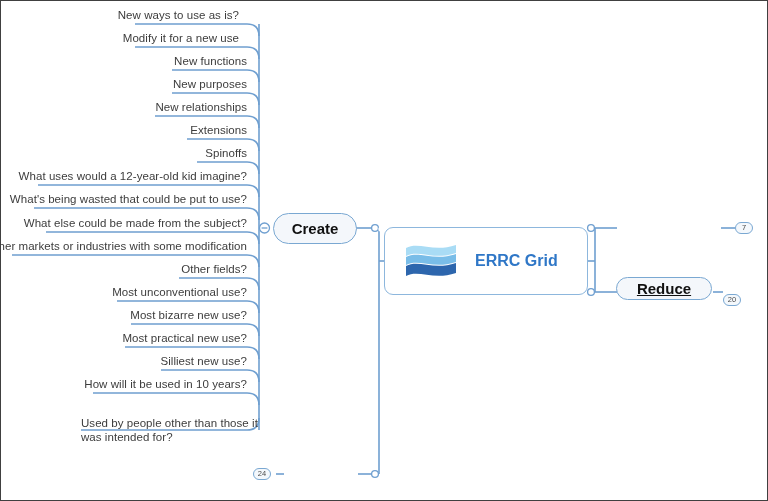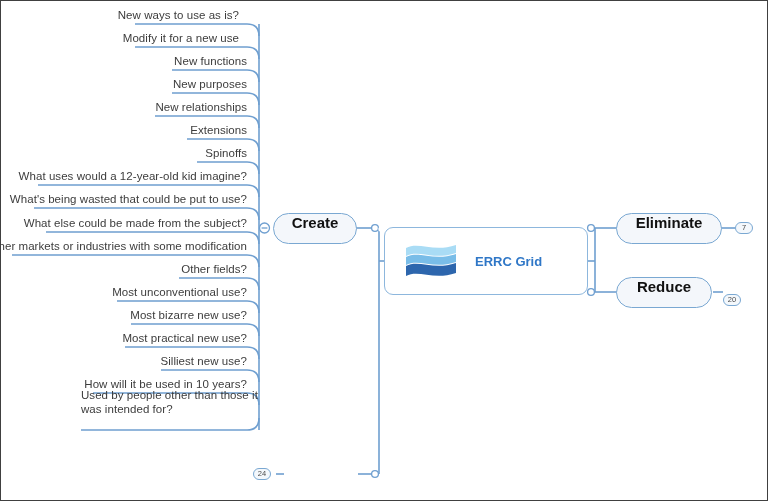--- a/index.html
+++ b/index.html
@@ -48,20 +48,21 @@
   
   .node {
     position: absolute;
     background: #f4f7fb;
     border: 1.6px solid #7aa8d2;
     border-radius: 16px;
     color: #111111;
     font-weight: bold;
     font-size: 15px;
     display: flex;
+    align-items: center;
     justify-content: center;
     box-sizing: border-box;
   }
 
   
   #root-node {
     position: absolute;
     left: 383px;
     top: 226px;
     width: 204px;
@@ -69,21 +70,21 @@
     background: #ffffff;
     border: 1.6px solid #8db7dd;
     border-radius: 9px;
     box-sizing: border-box;
     display: flex;
     align-items: center;
     gap: 16px;
     padding-left: 18px;
   }
   #root-title {
-    font-size: 13px;
+    font-size: 16px;
     font-weight: bold;
     color: #2f77c7;
     position: relative;
   }
   #root-title::after {
     content: "";
     position: absolute;
     left: 0;
     right: 0;
     bottom: -3px;
@@ -188,33 +189,30 @@
   <div class="leaf r" style="top:169px;right:520px; width:500px;">What uses would a 12-year-old kid imagine?</div>
   <div class="leaf r" style="top:192px;right:520px; width:500px;">What's being wasted that could be put to use?</div>
   <div class="leaf r" style="top:216px;right:520px; width:500px;">What else could be made from the subject?</div>
   <div class="leaf r" style="top:239px;right:520px; width:500px;">Other markets or industries with some modification</div>
   <div class="leaf r" style="top:262px;right:520px; width:400px;">Other fields?</div>
   <div class="leaf r" style="top:285px;right:520px; width:400px;">Most unconventional use?</div>
   <div class="leaf r" style="top:308px;right:520px; width:400px;">Most bizarre new use?</div>
   <div class="leaf r" style="top:331px;right:520px; width:400px;">Most practical new use?</div>
   <div class="leaf r" style="top:354px;right:520px; width:400px;">Silliest new use?</div>
   <div class="leaf r" style="top:377px;right:520px; width:400px;">How will it be used in 10 years?</div>
-  <div class="leaf" style="top:388px;left:80px; width:190px;">Used by people other than those it
+  <div class="leaf" style="top:416px;left:80px; width:190px;">Used by people other than those it
 was intended for?</div>
 
   <div class="node" id="node-create" style="left:272px; top:212px; width:84px;  height:31px;">
     <span>Create</span>
   </div>
 
 
-  <div class="node" id="node-eliminate" style="left:615px; top:212px; width:106px; height:31px;">
-    <span>Eliminate</span>
-  </div>
-
-  <div class="node" id="node-reduce" style="left:615px; top:276px; width:96px;  height:31px;">
+
+  <div class="node" id="node-reduce" style="left:615px; top:276px; width:96px;  height:23px;text-decoration:underline;">
     <span>Reduce</span>
   </div>
 
   <div id="root-node">
     <svg class="wave-icon" width="56" height="40" viewBox="0 0 56 40">
       <path d="M3 7 C16 0, 30 12, 53 4 L53 12 C30 20, 16 8, 3 15 Z" fill="#a9dcf5"></path>
       <path d="M3 16 C16 9, 30 21, 53 13 L53 21 C30 29, 16 17, 3 24 Z" fill="#79bde8"></path>
       <path d="M3 25 C16 18, 30 30, 53 22 L53 32 C30 40, 16 28, 3 35 Z" fill="#2d66ad"></path>
     </svg>
     <span id="root-title">ERRC Grid</span>

